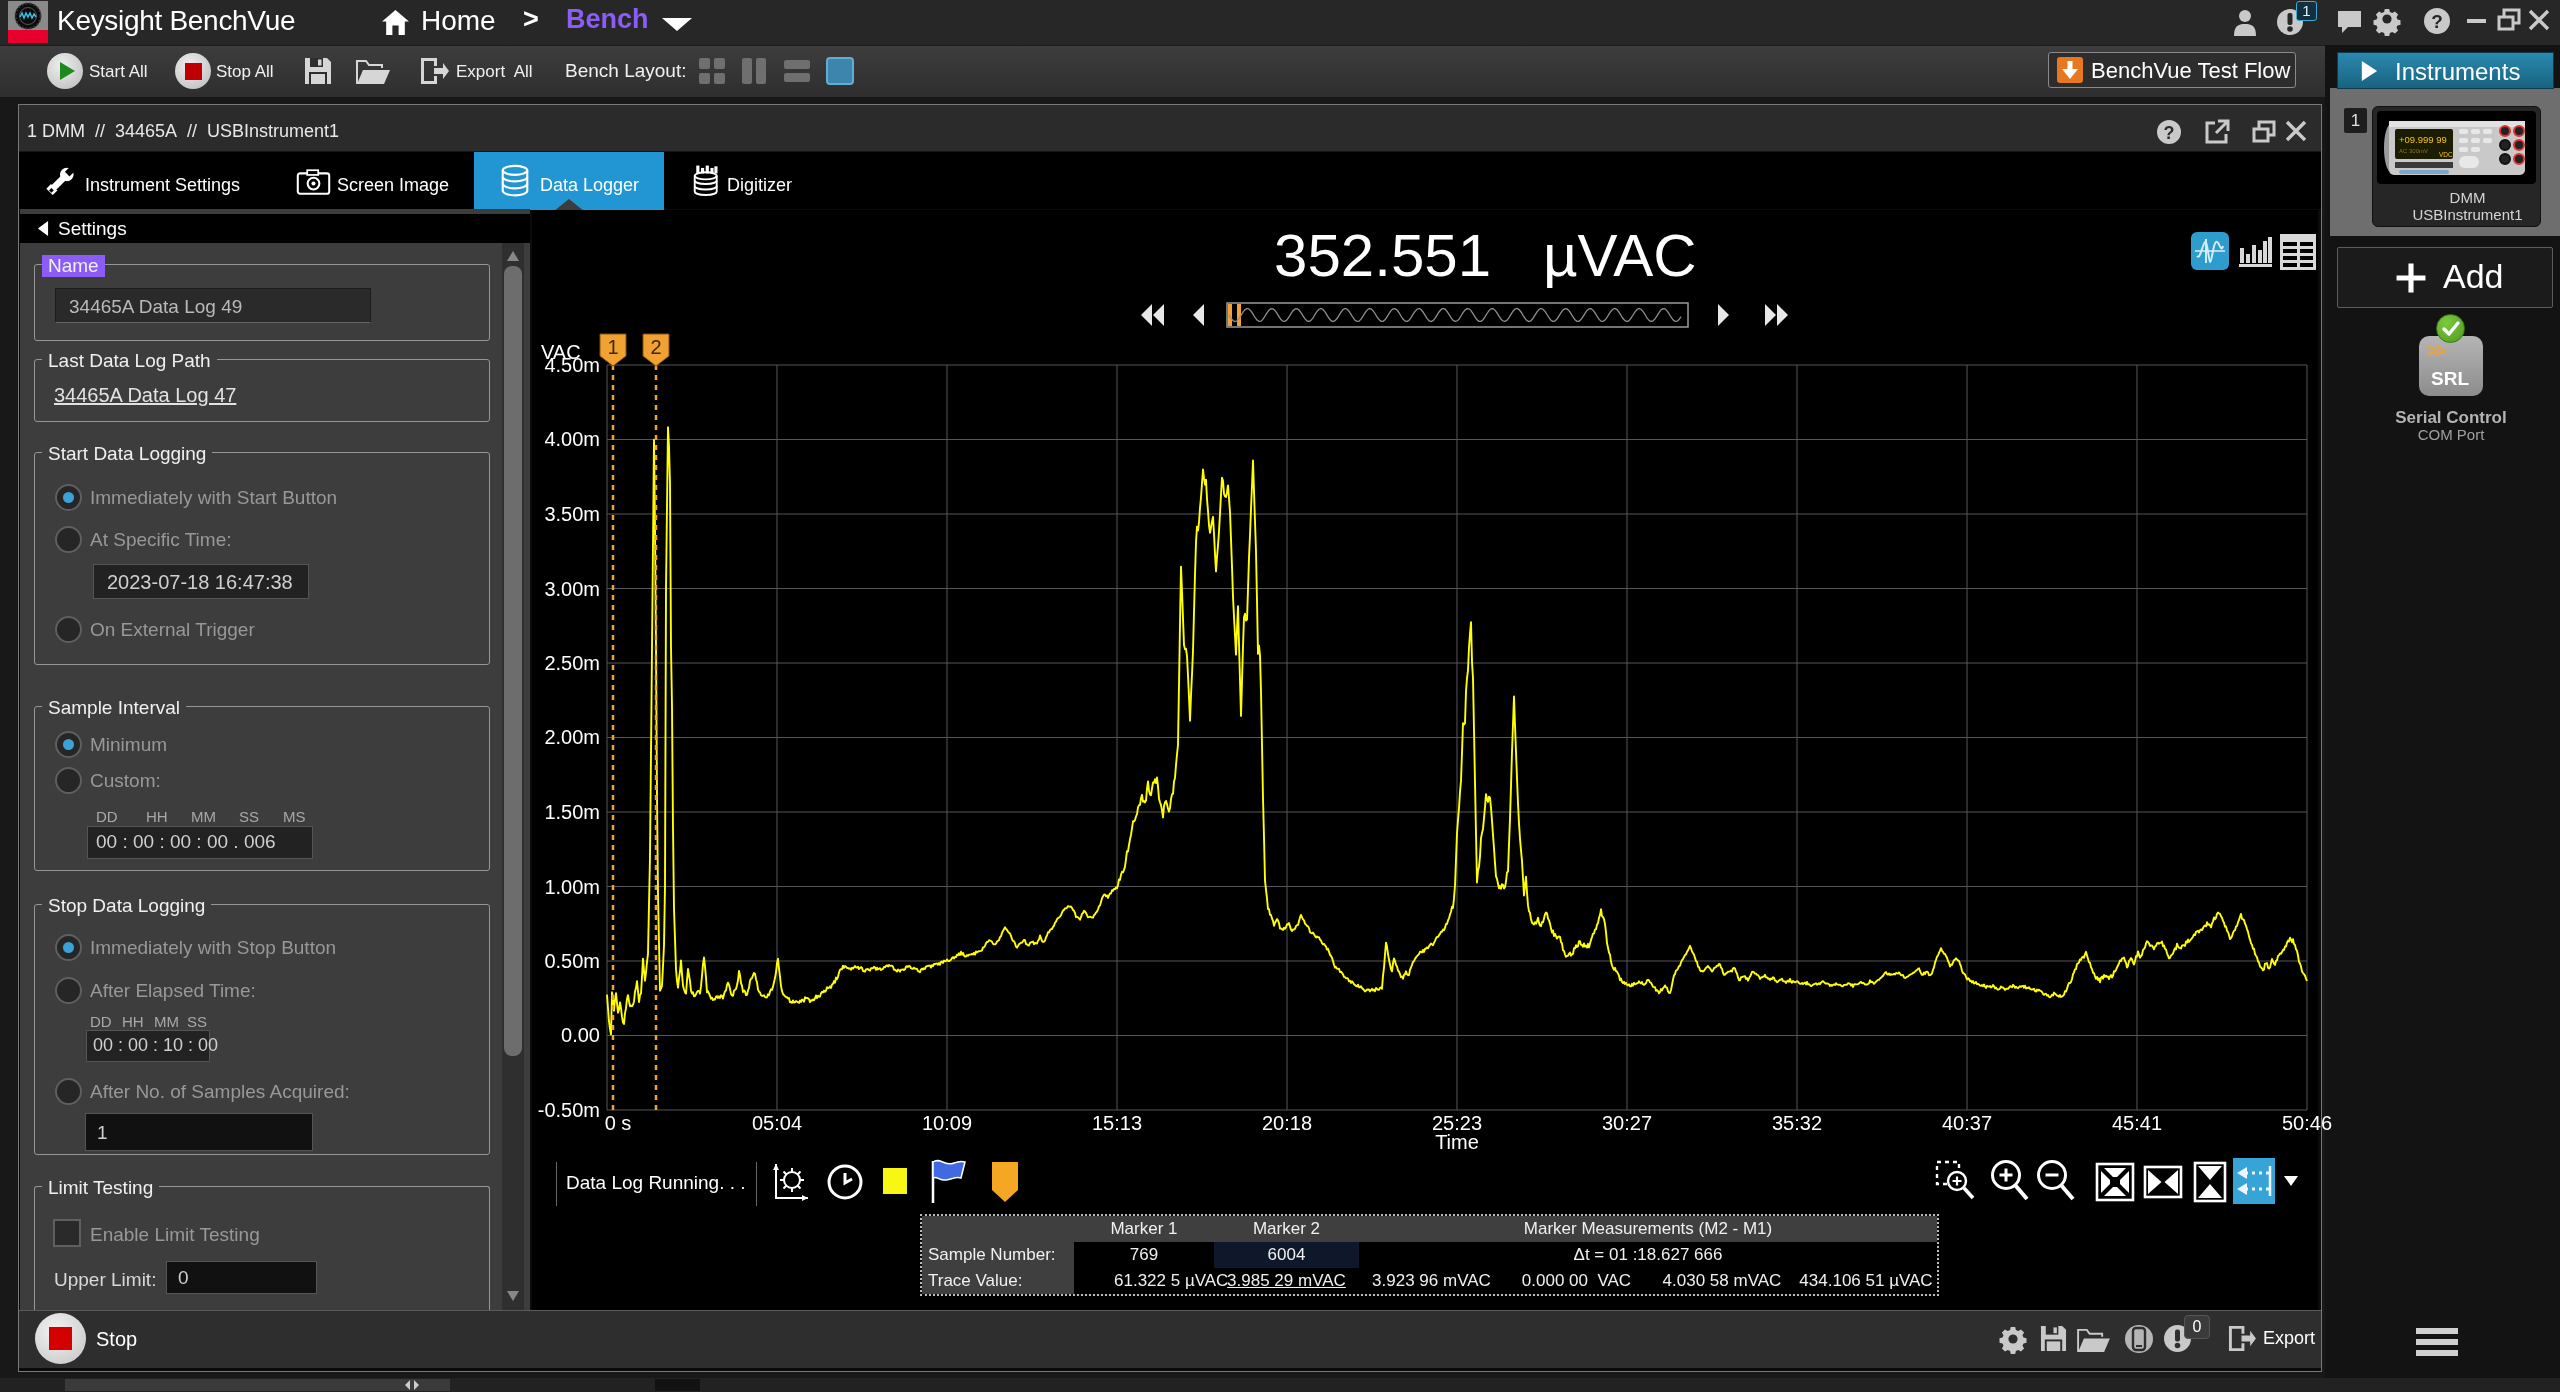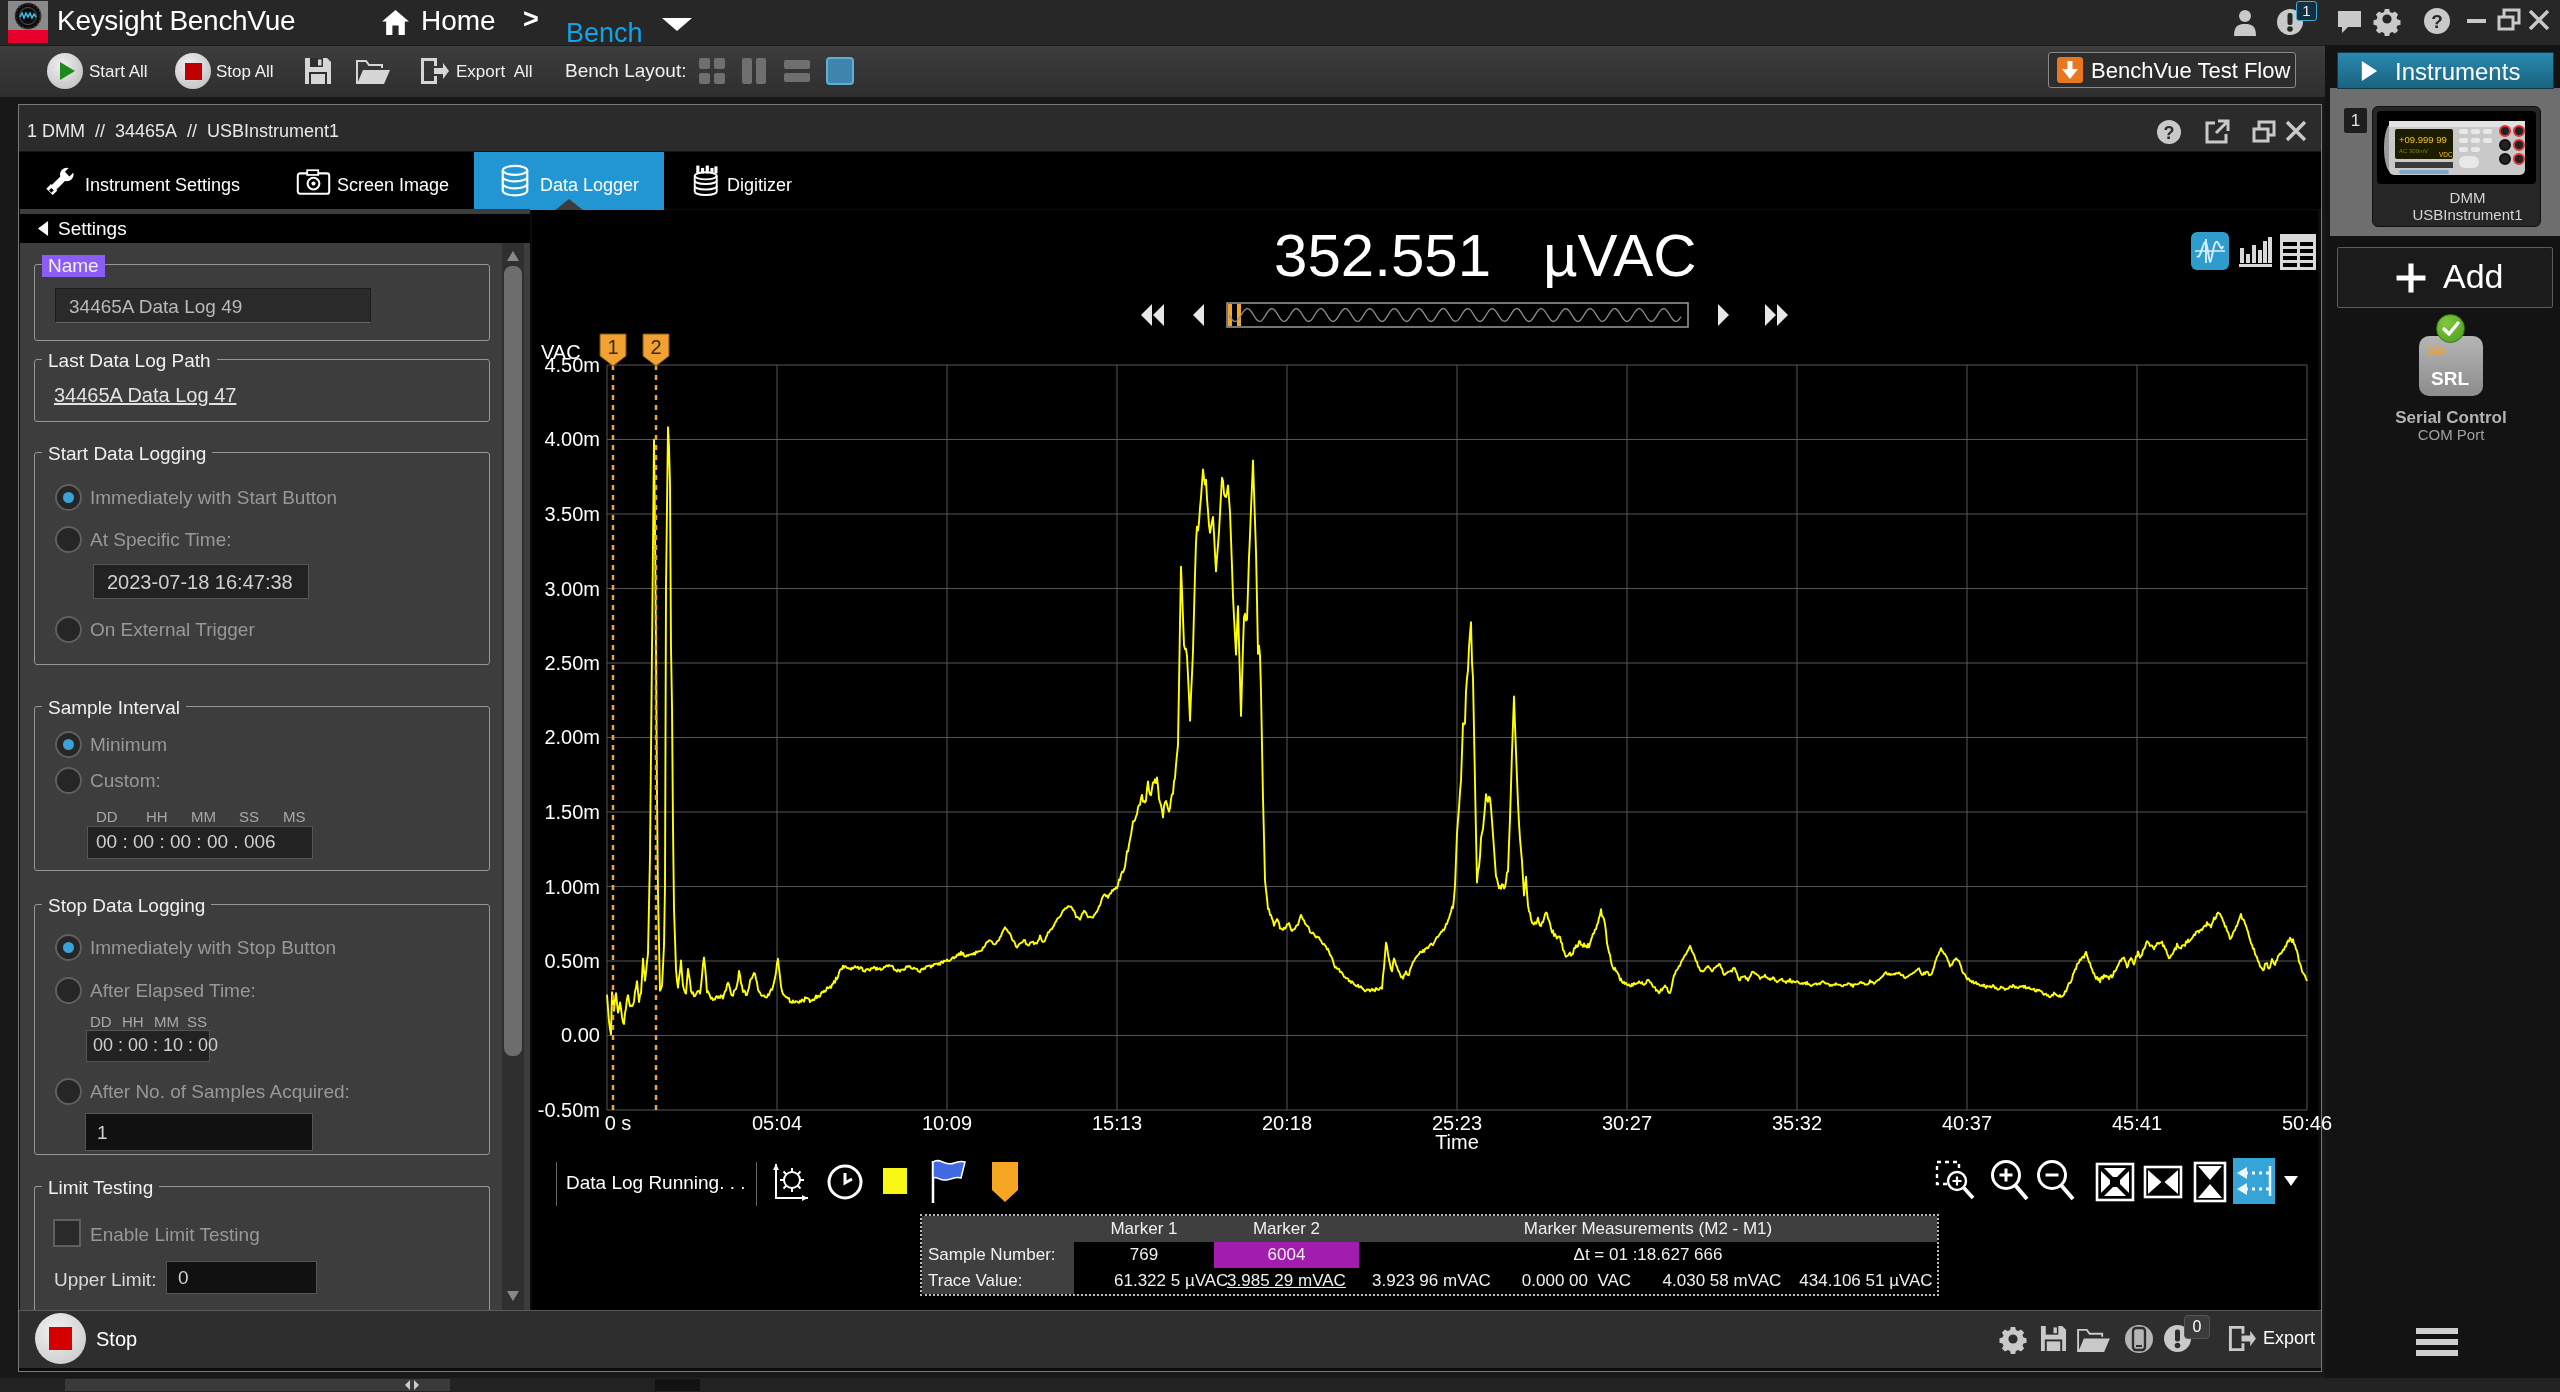--- a/index.html
+++ b/index.html
@@ -17,21 +17,21 @@
  <circle cx="18" cy="14" r="12.5" fill="none" stroke="#3a3a3a" stroke-width="2" stroke-dasharray="2 2"></circle>
  <circle cx="18" cy="14" r="8.5" fill="none" stroke="#555" stroke-width="1"></circle>
  <polyline points="10,15 12,11 14,16 16,11 18,15 20,11 22,16 24,12 26,15" fill="none" stroke="#39c2e8" stroke-width="1.5"></polyline>
 </svg>
 <div class="abs" style="left:57px;top:4px;font-size:28px;letter-spacing:-0.3px;color:#fff;">Keysight BenchVue</div>
 <svg class="abs" style="left:381px;top:9px;" width="29" height="27" viewBox="0 0 28 26">
  <path d="M14 1 L27 12 L23 12 L23 25 L17 25 L17 16 L11 16 L11 25 L5 25 L5 12 L1 12 Z" fill="#fff"></path>
 </svg>
 <div class="abs" style="left:421px;top:4px;font-size:28px;color:#fff;">Home</div>
 <div class="abs" style="left:523px;top:4px;font-size:27px;color:#fff;font-weight:bold;">&gt;</div>
-<div class="abs" style="left:566px;top:18px;font-size:27px;color:#0ea5e9;font-weight:normal;">Bench</div>
+<div class="abs" style="left:566px;top:4px;font-size:27px;color:#8b5cf6;font-weight:bold;">Bench</div>
 <svg class="abs" style="left:661px;top:17px;" width="32" height="15" viewBox="0 0 32 15">
  <path d="M1 1 L31 1 L16 14 Z" fill="#fff"></path>
 </svg>
 <svg class="abs" style="left:2232px;top:8px;" width="26" height="28" viewBox="0 0 26 28">
  <circle cx="13" cy="8" r="6" fill="#c9c9c9"></circle>
  <path d="M2 28 C2 18 6 16 13 16 C20 16 24 18 24 28 Z" fill="#c9c9c9"></path>
 </svg>
 <svg class="abs" style="left:2276px;top:8px;" width="28" height="28" viewBox="0 0 28 28">
  <circle cx="14" cy="14" r="13" fill="#c9c9c9"></circle>
  <rect x="11.5" y="5" width="5" height="12" rx="2" fill="#272727"></rect>
@@ -493,21 +493,21 @@
 <tbody>
         <tr style="height:19px;">
  <td style="background:#3f3f3f;"></td>
  <td style="background:#3f3f3f;text-align:center;">Marker 1</td>
  <td style="background:#3f3f3f;text-align:center;">Marker 2</td>
  <td colspan="4" style="background:#3f3f3f;text-align:center;">Marker Measurements (M2 - M1)</td>
 </tr>
 <tr style="height:19px;">
  <td style="background:#3f3f3f;padding-left:6px;">Sample Number:</td>
  <td style="background:#000;text-align:center;">769</td>
- <td style="background:#a21caf;text-align:center;">6004</td>
+ <td style="background:#0f172a;text-align:center;">6004</td>
  <td colspan="4" style="background:#000;text-align:center;">Δt = 01 :18.627 666</td>
 </tr>
 <tr style="height:19px;">
  <td style="background:#3f3f3f;padding-left:6px;">Trace Value:</td>
  <td style="background:#000;text-align:center;padding-left:40px;">61.322 5 µVAC</td>
  <td style="background:#000;text-align:center;text-decoration:underline;">3.985 29 mVAC</td>
  <td style="background:#000;text-align:center;">3.923 96 mVAC</td>
  <td style="background:#000;text-align:center;">0.000 00&nbsp; VAC</td>
  <td style="background:#000;text-align:center;">4.030 58 mVAC</td>
  <td style="background:#000;text-align:center;">434.106 51 µVAC</td>

